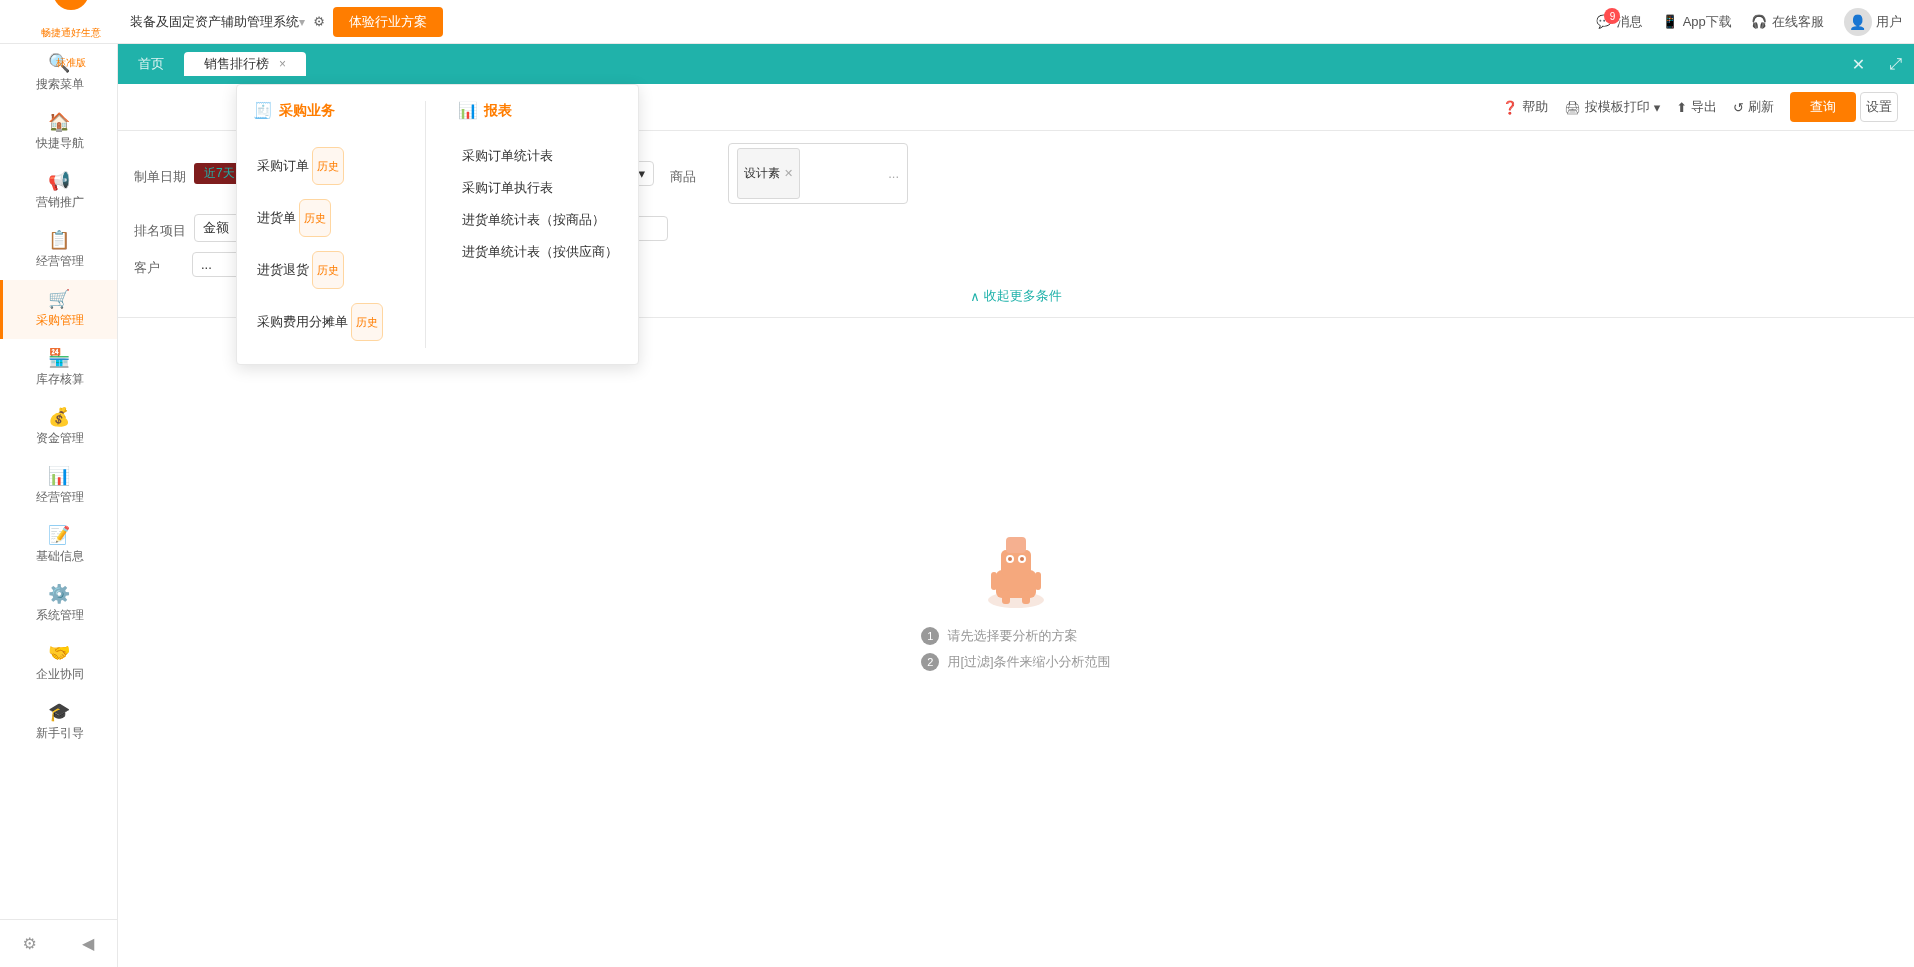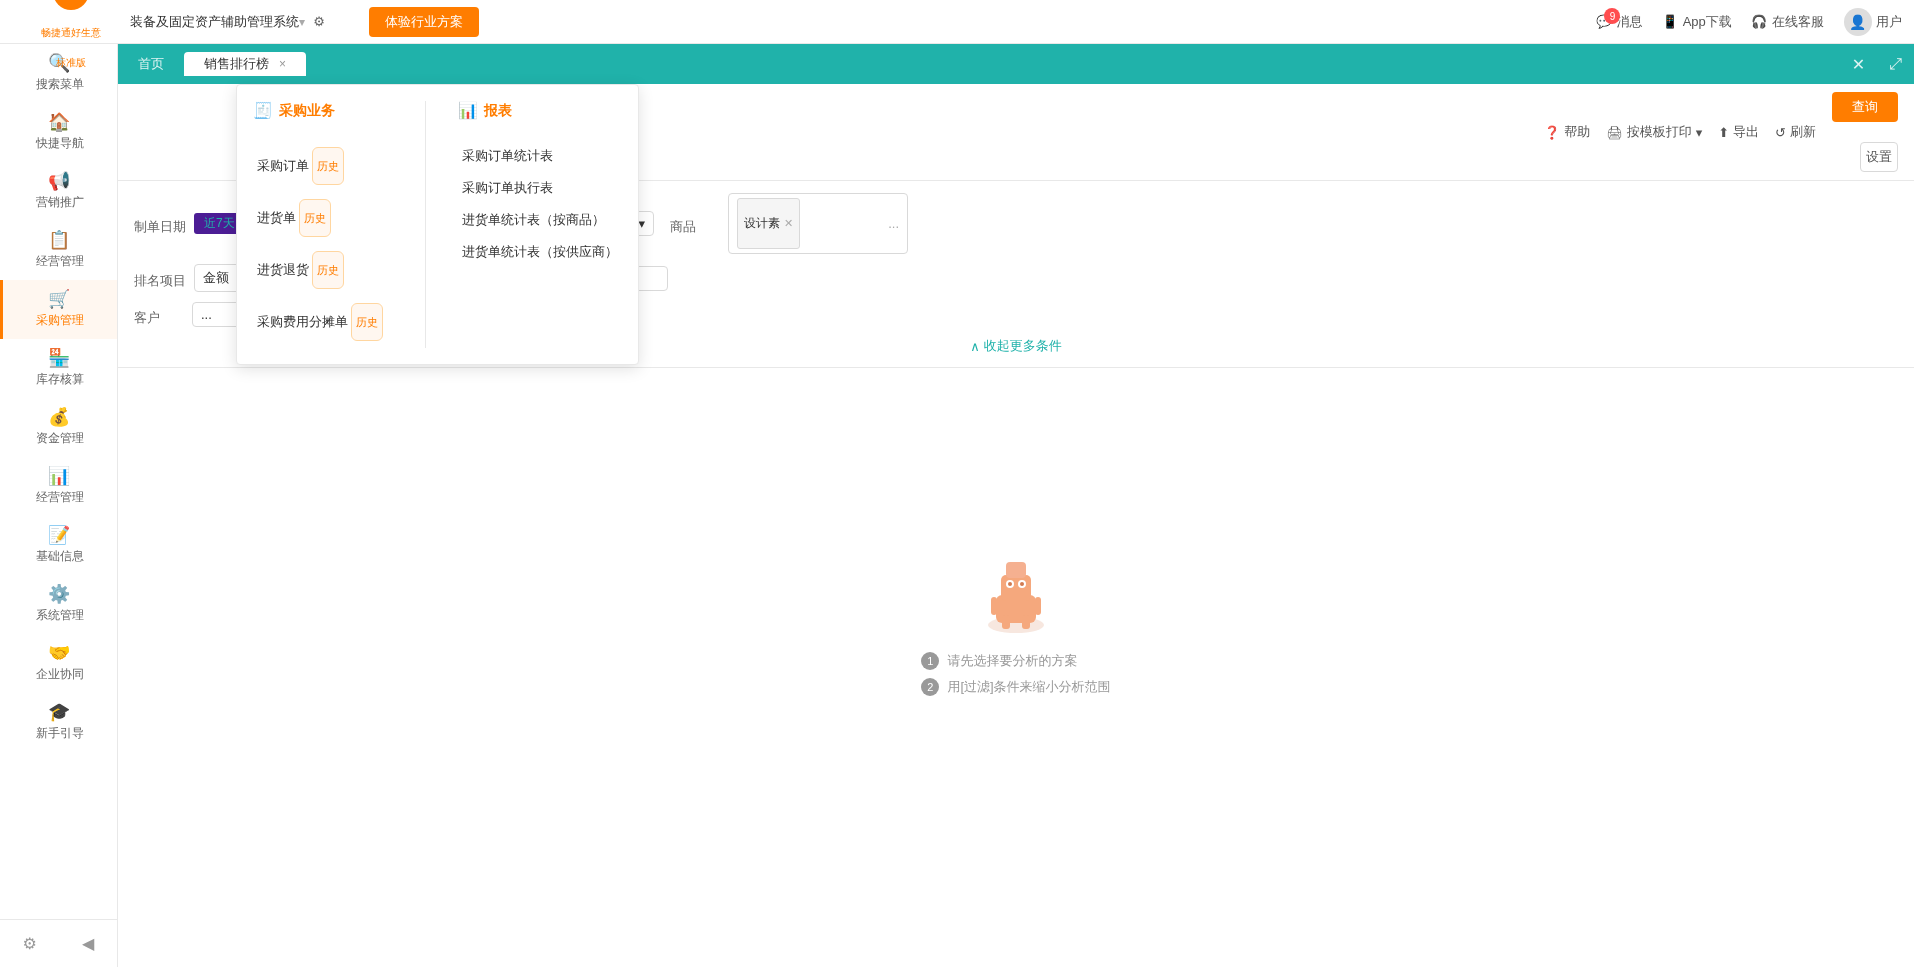--- a/index.html
+++ b/index.html
@@ -60,21 +60,20 @@
       border-radius: 4px;
     }
     .industry-btn {
       background: #ff7d00;
       color: #fff;
       border: none;
       padding: 6px 16px;
       border-radius: 4px;
       cursor: pointer;
       font-size: 13px;
-      margin-left: 36px;
     }
     .top-right {
       display: flex;
       align-items: center;
       gap: 20px;
       margin-left: auto;
     }
     .top-right-item {
       display: flex;
       align-items: center;
@@ -305,21 +304,21 @@
     .filter-tag-close { color: #aaa; cursor: pointer; font-size: 11px; }
     .filter-dots { color: #aaa; cursor: pointer; }
     .date-range {
       display: flex;
       align-items: center;
       gap: 4px;
       font-size: 13px;
       color: #333;
     }
     .date-chip {
-      background: #4c1d95;
+      background: #7f1d1d;
       color: #20b2aa;
       border-radius: 3px;
       padding: 2px 10px;
       font-size: 12px;
       cursor: pointer;
     }
     .collapse-btn {
       display: flex;
       align-items: center;
       gap: 4px;
@@ -550,21 +549,21 @@
         <span>▾</span>
       </div>
       <div class="toolbar-btn">
         <span>⬆</span>
         <span>导出</span>
       </div>
       <div class="toolbar-btn">
         <span>↺</span>
         <span>刷新</span>
       </div>
-      <div style="display:flex;flex-direction:column;gap:20px;align-items:flex-end">
+      <div style="display:flex;flex-direction:row;gap:4px;align-items:flex-end">
         <button class="query-btn">查询</button>
         <button class="setting-btn">设置</button>
       </div>
     </div>
 
     <div class="filter-area">
       <div class="filter-row">
         <div class="filter-item">
           <span class="filter-label">制单日期</span>
           <div class="date-range">

